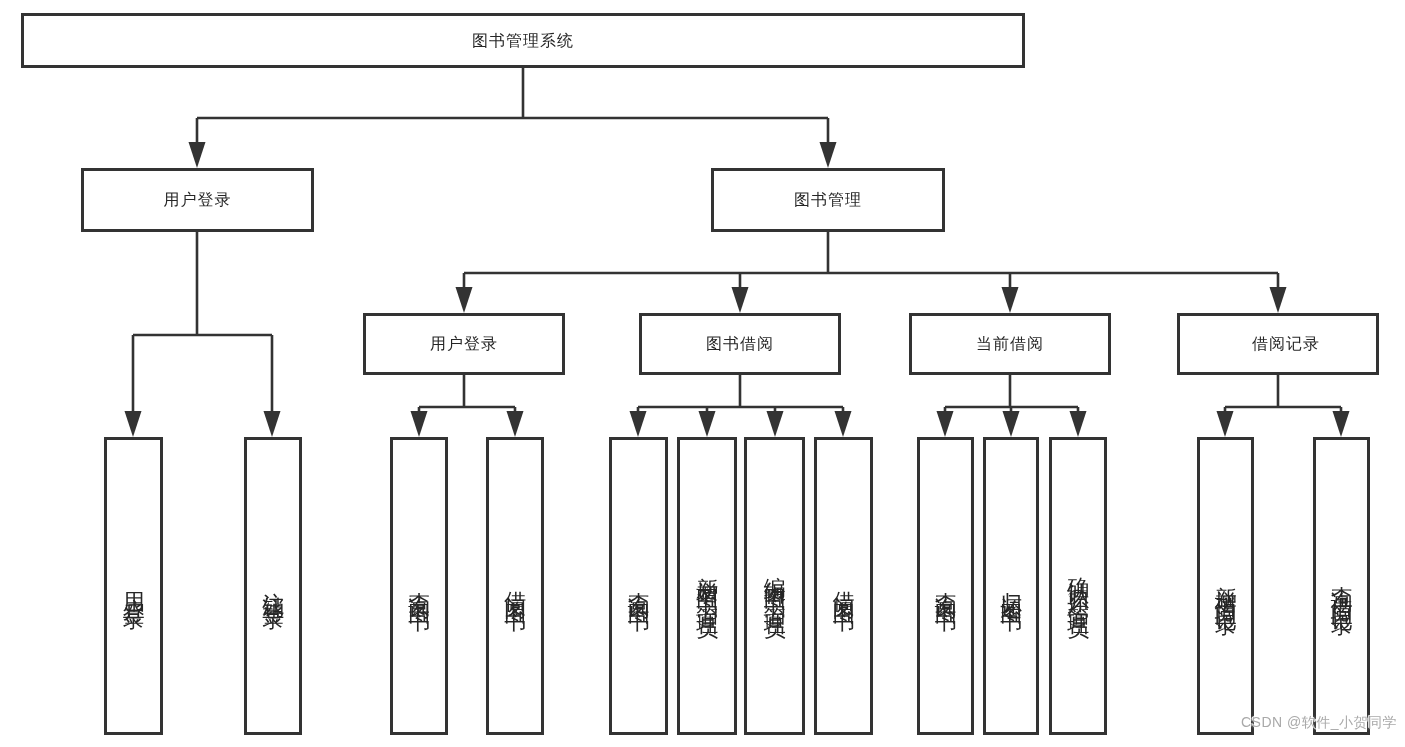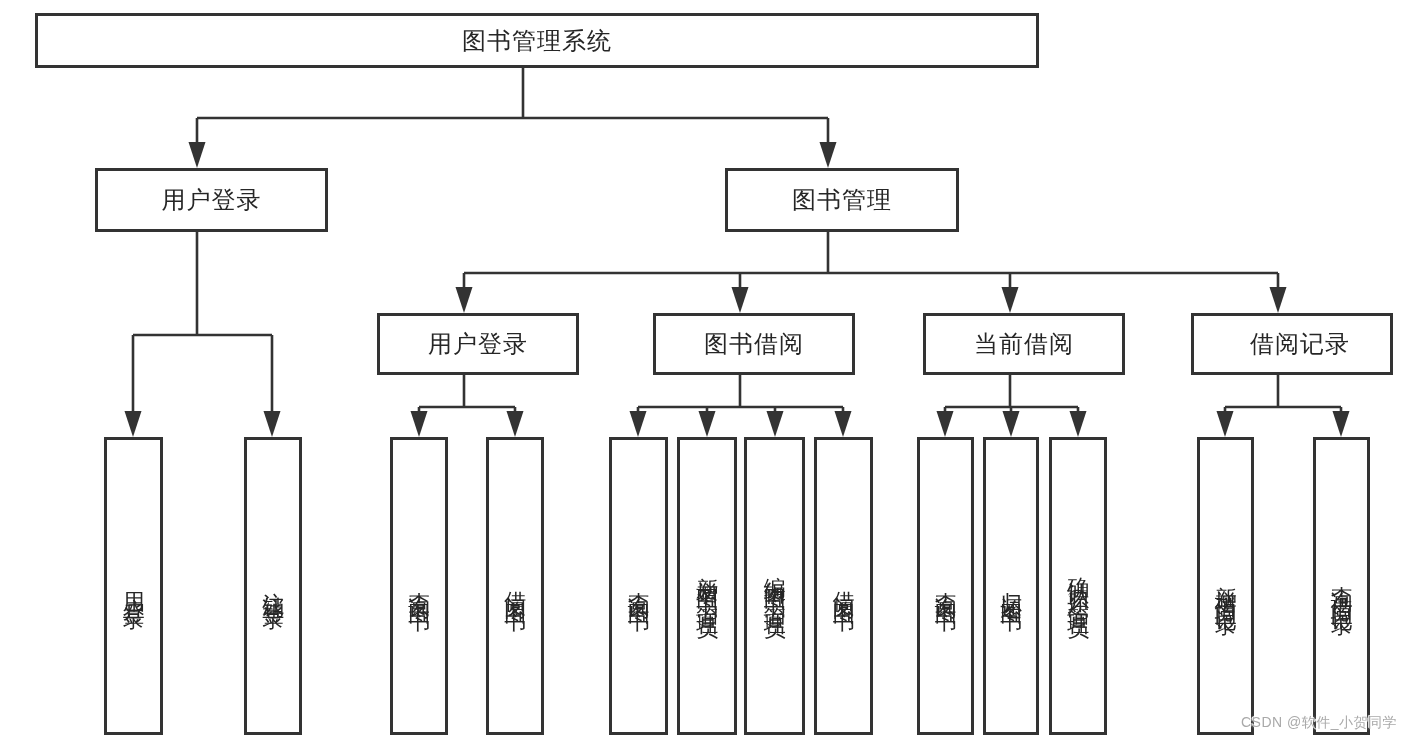--- a/index.html
+++ b/index.html
@@ -21,24 +21,23 @@
     box-sizing: border-box;
     background: #ffffff;
     border: 3px solid #333333;
     color: #262626;
     display: flex;
     align-items: center;
     justify-content: center;
     text-align: center;
   }
   .hbox {
-    font-size: 24px;
+    font-size: 16px;
     letter-spacing: 1px;
     line-height: 1;
-    margin-left: 14px;
   }
   .leaf {
     font-size: 22px;
     writing-mode: vertical-rl;
     text-orientation: mixed;
     letter-spacing: 6px;
     line-height: 1.2;
     word-break: break-all;
   }
   .watermark {

